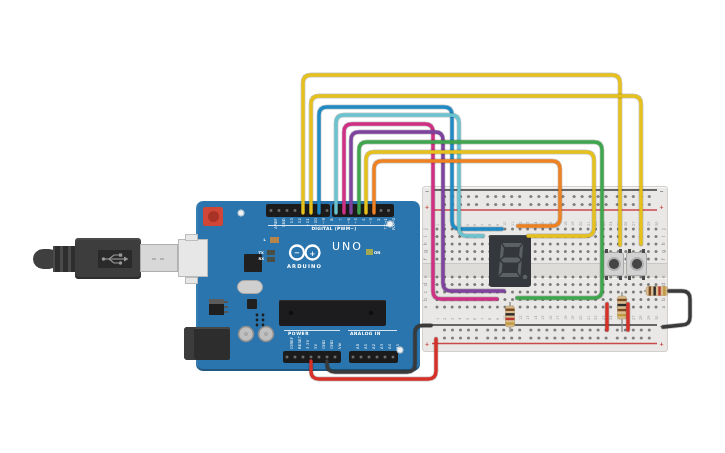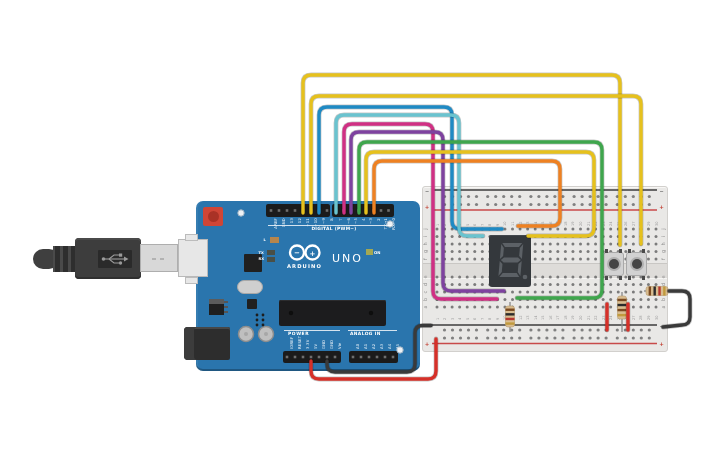--- a/index.html
+++ b/index.html
@@ -23,21 +23,21 @@
   .sock-tab{position:absolute;left:6px;width:11px;height:5px;background:#e7e7e7;border:1px solid #bcbcbc;}
   #barrel{left:-12px;top:126px;width:46px;height:33px;background:#2d2d2d;border-radius:4px 2px 2px 4px;
           box-shadow:inset 10px 0 0 #3c3c3c, inset 0 2px 0 #474747;}
   #reset-btn{left:7px;top:6px;width:20px;height:19px;background:#cf4536;border-radius:2px;}
   #reset-btn::after{content:"";position:absolute;left:5px;top:4px;width:11px;height:11px;border-radius:50%;background:#a93226;}
   .hdr{position:absolute;background:#1b1b1b;border-radius:2px;}
   .pinlbl{position:absolute;font-size:3.8px;color:#eaf2f8;letter-spacing:.2px;white-space:nowrap;transform-origin:0 0;}
   #digital-label{left:294px;top:226px;width:80px;text-align:center;font-size:4.4px;font-weight:bold;color:#fff;letter-spacing:.3px;}
   #power-label{left:288px;top:331px;width:50px;font-size:4.4px;font-weight:bold;color:#fff;letter-spacing:.6px;}
   #analog-label{left:350px;top:331px;width:50px;font-size:4.4px;font-weight:bold;color:#fff;letter-spacing:.4px;}
-  #uno-label{left:332px;top:252px;font-size:11px;color:#fff;letter-spacing:2px;text-align:right;}
+  #uno-label{left:332px;top:240px;font-size:11px;color:#fff;letter-spacing:2px;text-align:right;}
   #arduino-label{left:287px;top:263px;font-size:5.2px;font-weight:bold;color:#fff;letter-spacing:1.1px;}
   #on-label{left:374px;top:250px;font-size:3.8px;font-weight:bold;color:#fff;}
   .wline{position:absolute;height:1px;background:rgba(255,255,255,.8);}
   .ledlbl{position:absolute;font-size:3.6px;font-weight:bold;color:#fff;}
   .chip{position:absolute;background:#202020;border-radius:1px;}
   #big-ic{left:279px;top:300px;width:107px;height:26px;background:#1c1c1e;border-radius:2px;
           box-shadow:inset 0 1px 0 #2c2c2e;}
   #crystal{left:237px;top:280px;width:26px;height:14px;background:#cfcfcf;border:1px solid #a8a8a8;border-radius:7px;box-sizing:border-box;}
   #regulator{left:209px;top:299px;width:15px;height:16px;background:#1f1f1f;}
   #regulator::before{content:"";position:absolute;left:0;top:0;width:15px;height:5px;background:#5b5b5b;}

